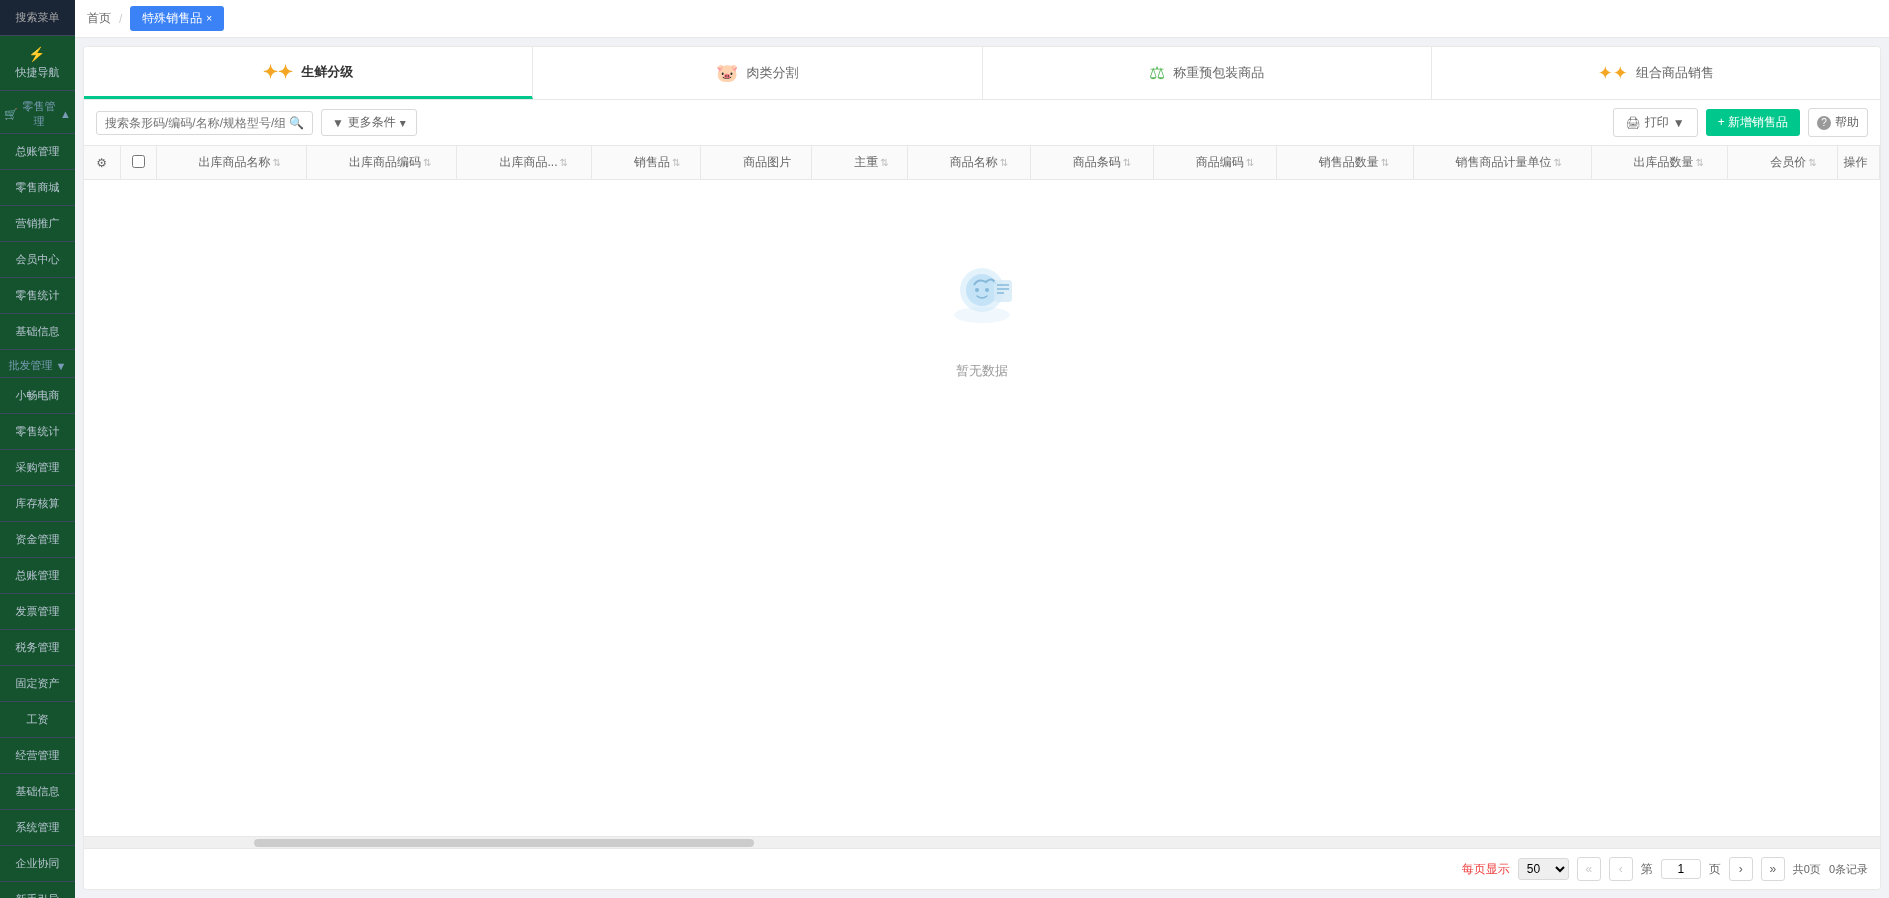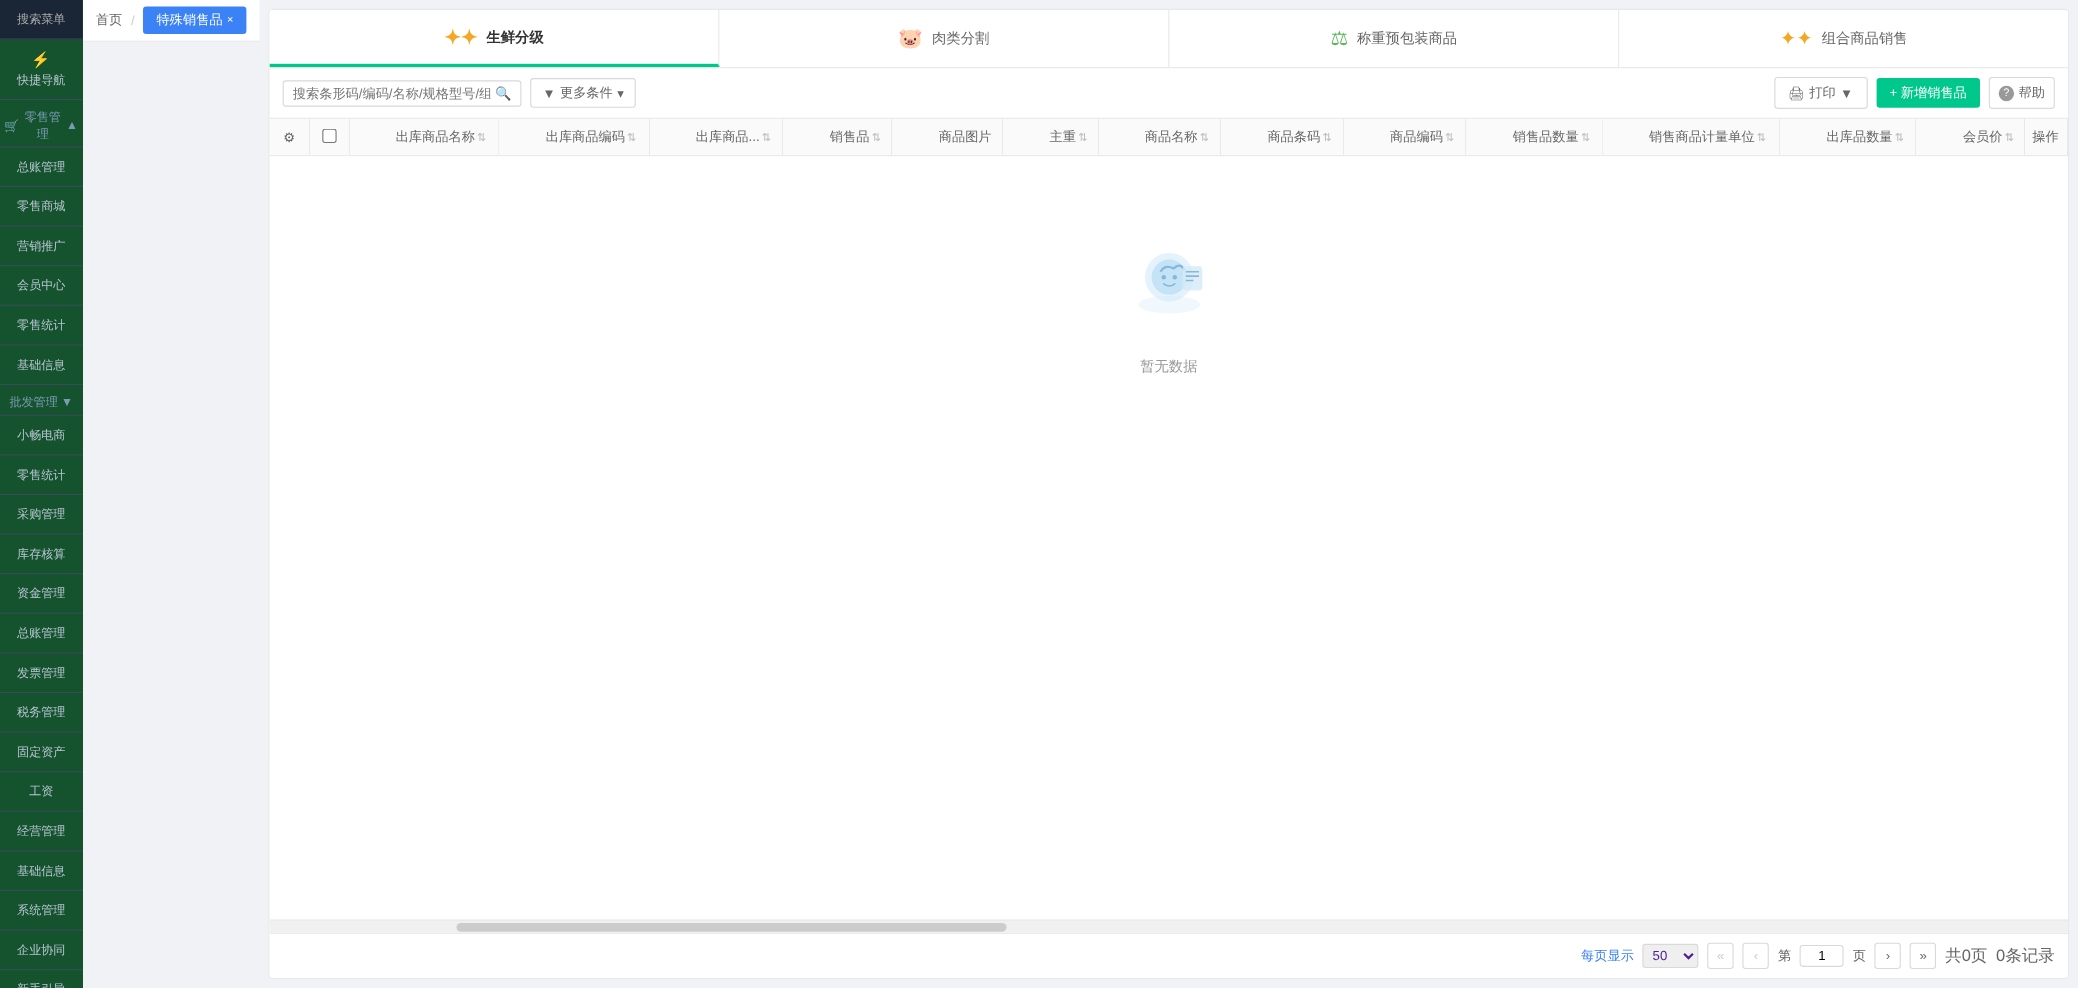--- a/index.html
+++ b/index.html
@@ -52,21 +52,21 @@
       justify-content: center;
       gap: 3px;
       cursor: pointer;
       border-bottom: 1px solid #3a4a5c;
     }
 
     
     .main-content {
       flex: 1;
       display: flex;
-      flex-direction: row;
+      flex-direction: column;
       overflow: hidden;
       background: #f0f2f5;
     }
 
     
     .top-bar {
       background: #fff;
       border-bottom: 1px solid #e8e8e8;
       padding: 0 12px;
       display: flex;
@@ -264,27 +264,27 @@
     .pagination {
       display: flex;
       align-items: center;
       justify-content: flex-end;
       padding: 8px 12px;
       border-top: 1px solid #e8e8e8;
       gap: 8px;
       flex-shrink: 0;
       background: #fff;
     }
-    .page-size-label { color: #3b82f6; font-size: 12px; }
+    .page-size-label { color: #ef4444; font-size: 12px; }
     .page-size-select {
       border: 1px solid #d9d9d9;
       border-radius: 3px;
       padding: 2px 4px;
       font-size: 12px;
-      color: #4c1d95;
+      color: #000000;
     }
     .page-btn {
       width: 24px;
       height: 24px;
       display: flex;
       align-items: center;
       justify-content: center;
       border: 1px solid #d9d9d9;
       border-radius: 3px;
       cursor: pointer;
@@ -294,21 +294,21 @@
     }
     .page-btn.disabled { color: #ccc; cursor: not-allowed; }
     .page-num-input {
       width: 40px;
       border: 1px solid #d9d9d9;
       border-radius: 3px;
       text-align: center;
       padding: 2px;
       font-size: 12px;
     }
-    .page-total { color: #666; font-size: 15px; text-align: center; }
+    .page-total { color: #666; font-size: 11px; text-align: center; }
     .page-word { color: #666; font-size: 12px; }
 
     
     .horizontal-scroll {
       height: 12px;
       background: #f0f0f0;
       border-top: 1px solid #e8e8e8;
       position: relative;
       flex-shrink: 0;
     }

